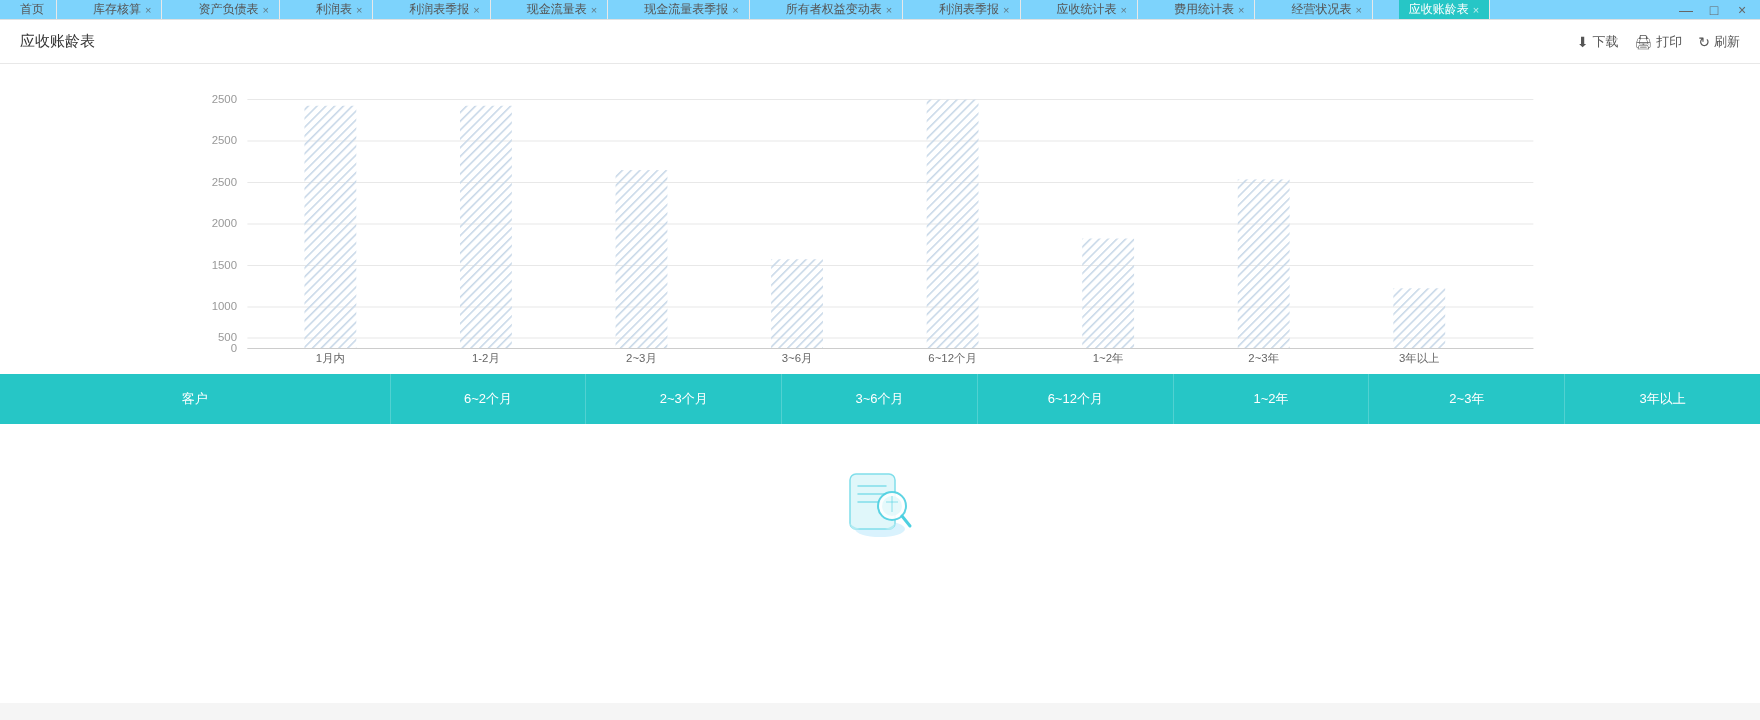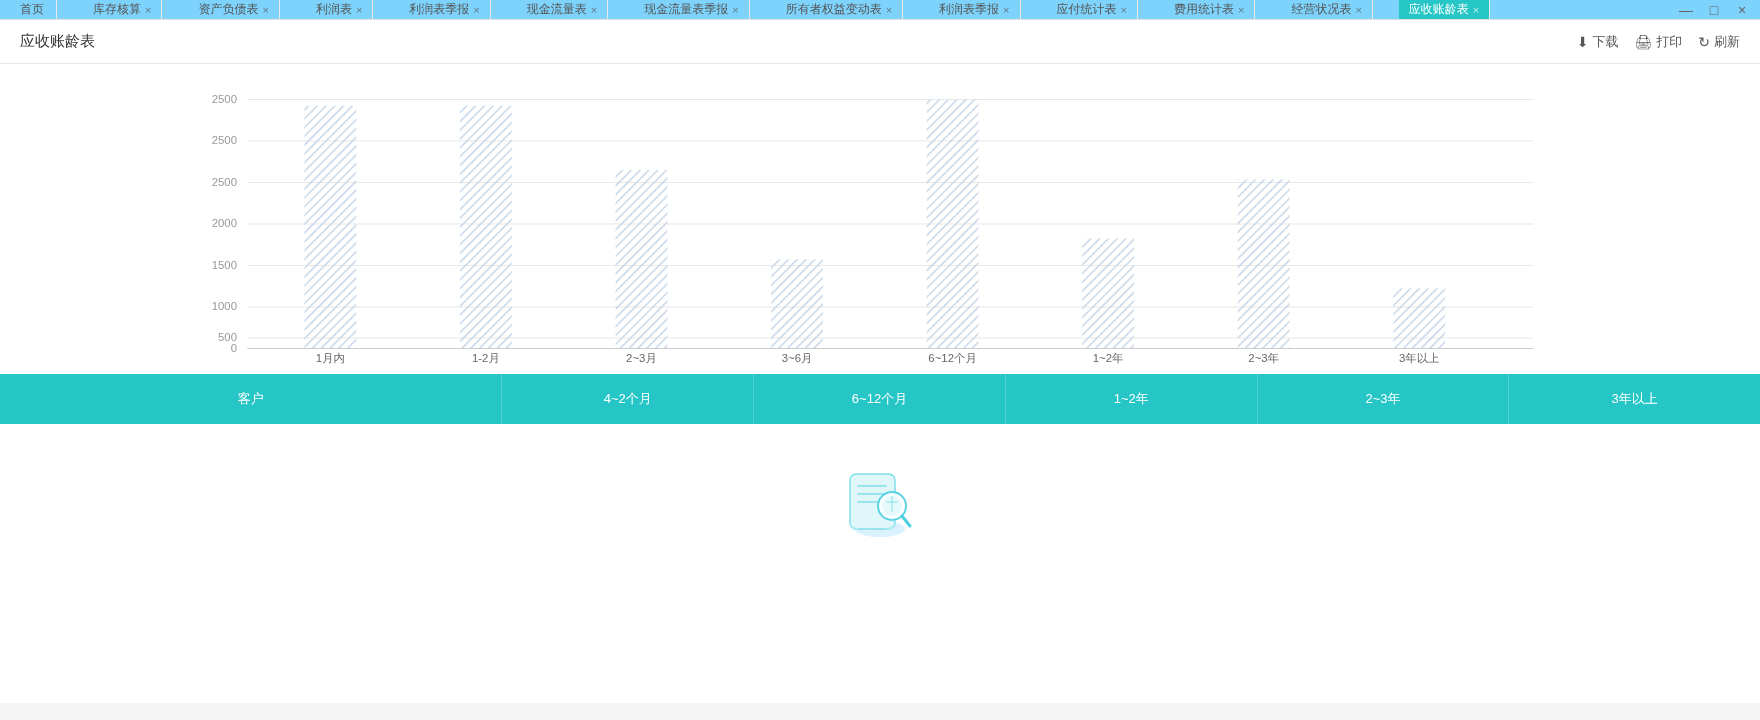--- a/index.html
+++ b/index.html
@@ -191,21 +191,21 @@
   </div>
   <div class="tab-item">
     <span>所有者权益变动表</span>
     <span class="close-btn">×</span>
   </div>
   <div class="tab-item">
     <span>利润表季报</span>
     <span class="close-btn">×</span>
   </div>
   <div class="tab-item">
-    <span>应付统计表</span>
+    <span>应收统计表</span>
     <span class="close-btn">×</span>
   </div>
   <div class="tab-item">
     <span>费用统计表</span>
     <span class="close-btn">×</span>
   </div>
   <div class="tab-item">
     <span>经营状况表</span>
     <span class="close-btn">×</span>
   </div>
@@ -295,21 +295,27 @@
         <line x1="40" y1="255" x2="1280" y2="255" stroke="#ccc" stroke-width="1"></line>
       </svg>
     </div>
   </div>
 
   <div class="table-header">
     <div class="th-cell wide">
       <span>客户</span>
     </div>
     <div class="th-cell">
-      <span>4~2个月</span>
+      <span>6~2个月</span>
+    </div>
+    <div class="th-cell">
+      <span>2~3个月</span>
+    </div>
+    <div class="th-cell">
+      <span>3~6个月</span>
     </div>
     <div class="th-cell">
       <span>6~12个月</span>
     </div>
     <div class="th-cell">
       <span>1~2年</span>
     </div>
     <div class="th-cell">
       <span>2~3年</span>
     </div>

